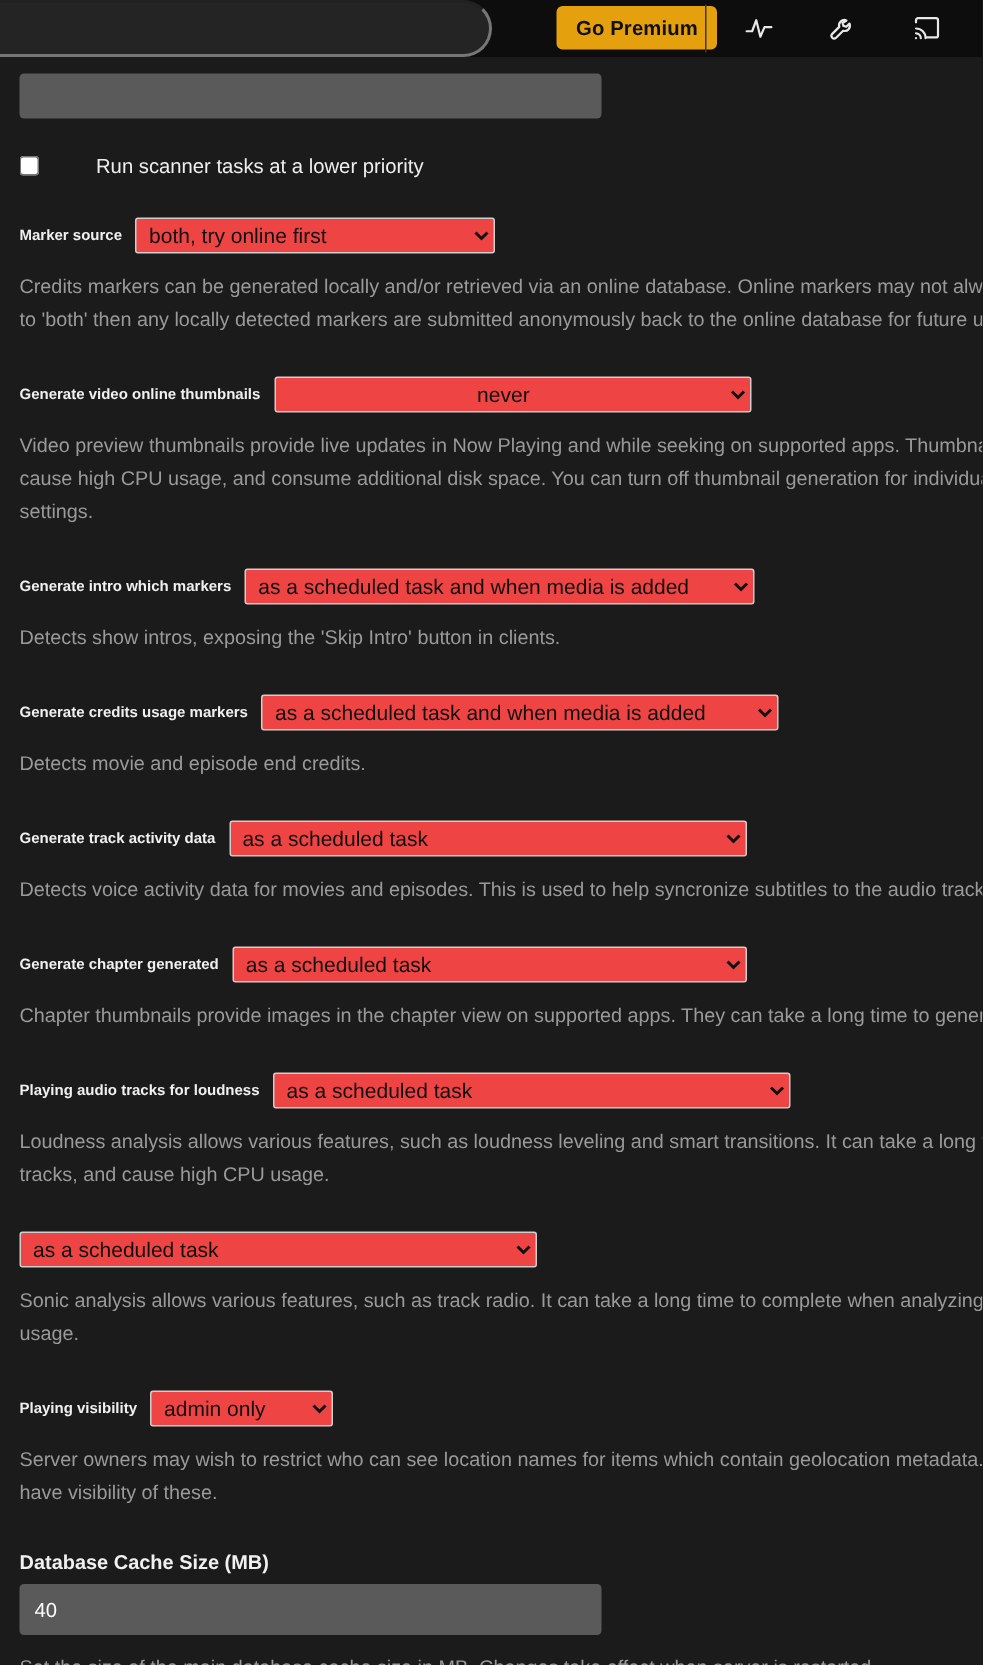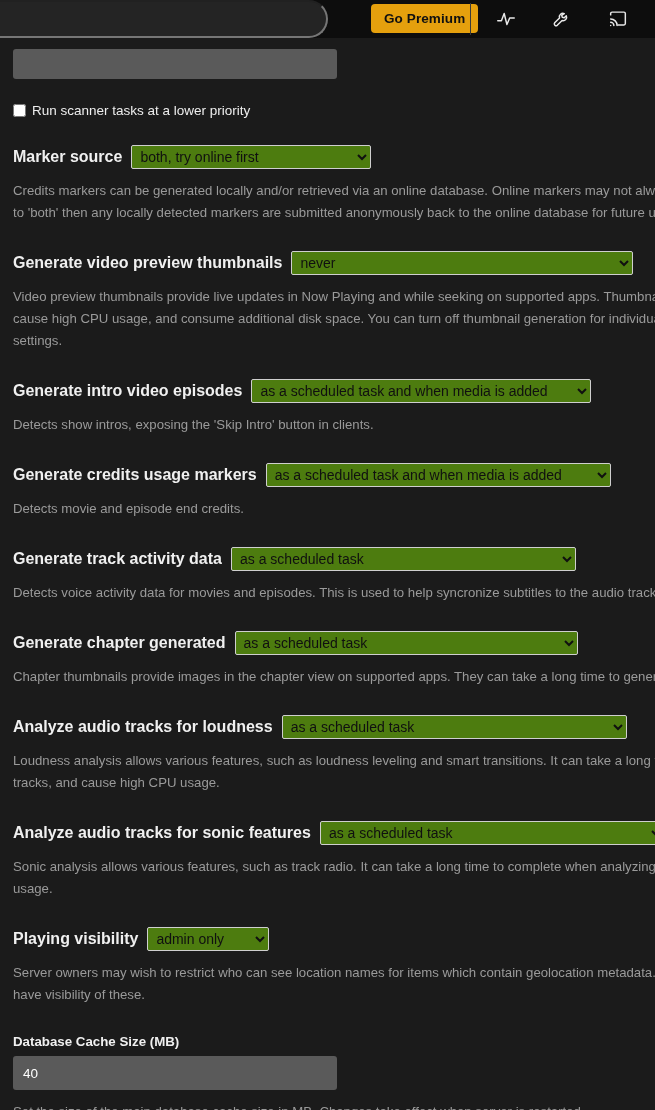--- a/index.html
+++ b/index.html
@@ -78,21 +78,21 @@
     background: #1b1b1b;
     padding: 0 0 0 13px;
     overflow: hidden;
   }
   .inner {
     width: 900px; 
   }
 
   .text-input {
     display: block;
-    width: 324px;
+    width: 388px;
     height: 30px;
     margin-top: 11px;
     background: #5a5a5a;
     border: none;
     border-radius: 3px;
     color: #ffffff;
     font-size: 13.5px;
     font-family: "Liberation Sans", sans-serif;
     padding: 0 10px;
     outline: none;
@@ -108,48 +108,49 @@
   .checkrow input[type=checkbox] {
     width: 13px; height: 13px;
     margin: 0;
     accent-color: #ffffff;
   }
   .checkrow label {
     color: #eeeeee;
     font-size: 13.5px;
     white-space: nowrap;
     cursor: pointer;
+    margin-left: 32px;
   }
 
   .field-row {
     display: flex;
     align-items: center;
     gap: 9px;
     margin-top: 27px;
   }
   .field-label {
     color: #f0f0f0;
-    font-size: 16px;
+    font-size: 10px;
     font-weight: bold;
     white-space: nowrap;
   }
   select.styled {
-    background: #4d7c0f;
+    background: #ef4444;
     color: #101010;
     border: 1px solid #cfcfcf;
     border-radius: 2px;
     height: 24px;
     font-size: 14px;
     font-family: "Liberation Sans", sans-serif;
     padding: 1px 4px 2px 4px;
     outline: none;
     cursor: pointer;
   }
   select.w-marker   { width: 240px; }
-  select.w-preview  { width: 342px; }
+  select.w-preview  { width: 318px; text-align: center; }
   select.w-intro    { width: 340px; }
   select.w-credits  { width: 345px; }
   select.w-voice    { width: 345px; }
   select.w-chapter  { width: 343px; }
   select.w-loud     { width: 345px; }
   select.w-sonic    { width: 345px; }
   select.w-loc      { width: 122px; }
 
   .desc {
     color: #9a9a9a;
@@ -210,29 +211,29 @@
 
   <div class="field-row">
     <span class="field-label">Marker source</span>
     <select class="styled w-marker">
       <option>both, try online first</option>
     </select>
   </div>
   <div class="desc">Credits markers can be generated locally and/or retrieved via an online database. Online markers may not always be available. If this preference is set to 'both' then any locally detected markers are submitted anonymously back to the online database for future use.</div>
 
   <div class="field-row">
-    <span class="field-label">Generate video preview thumbnails</span>
+    <span class="field-label">Generate video online thumbnails</span>
     <select class="styled w-preview">
       <option>never</option>
     </select>
   </div>
   <div class="desc">Video preview thumbnails provide live updates in Now Playing and while seeking on supported apps. Thumbnail generation may take a long time, cause high CPU usage, and consume additional disk space. You can turn off thumbnail generation for individual libraries in the library's advanced settings.</div>
 
   <div class="field-row">
-    <span class="field-label">Generate intro video episodes</span>
+    <span class="field-label">Generate intro which markers</span>
     <select class="styled w-intro">
       <option>as a scheduled task and when media is added</option>
     </select>
   </div>
   <div class="desc">Detects show intros, exposing the 'Skip Intro' button in clients.</div>
 
   <div class="field-row">
     <span class="field-label">Generate credits usage markers</span>
     <select class="styled w-credits">
       <option>as a scheduled task and when media is added</option>
@@ -250,29 +251,28 @@
 
   <div class="field-row">
     <span class="field-label">Generate chapter generated</span>
     <select class="styled w-chapter">
       <option>as a scheduled task</option>
     </select>
   </div>
   <div class="desc">Chapter thumbnails provide images in the chapter view on supported apps. They can take a long time to generate and consume additional disk space.</div>
 
   <div class="field-row">
-    <span class="field-label">Analyze audio tracks for loudness</span>
+    <span class="field-label">Playing audio tracks for loudness</span>
     <select class="styled w-loud">
       <option>as a scheduled task</option>
     </select>
   </div>
   <div class="desc">Loudness analysis allows various features, such as loudness leveling and smart transitions. It can take a long time to complete when analyzing many tracks, and cause high CPU usage.</div>
 
   <div class="field-row">
-    <span class="field-label">Analyze audio tracks for sonic features</span>
     <select class="styled w-sonic">
       <option>as a scheduled task</option>
     </select>
   </div>
   <div class="desc">Sonic analysis allows various features, such as track radio. It can take a long time to complete when analyzing many tracks, and cause high CPU usage.</div>
 
   <div class="field-row">
     <span class="field-label">Playing visibility</span>
     <select class="styled w-loc">
       <option>admin only</option>

